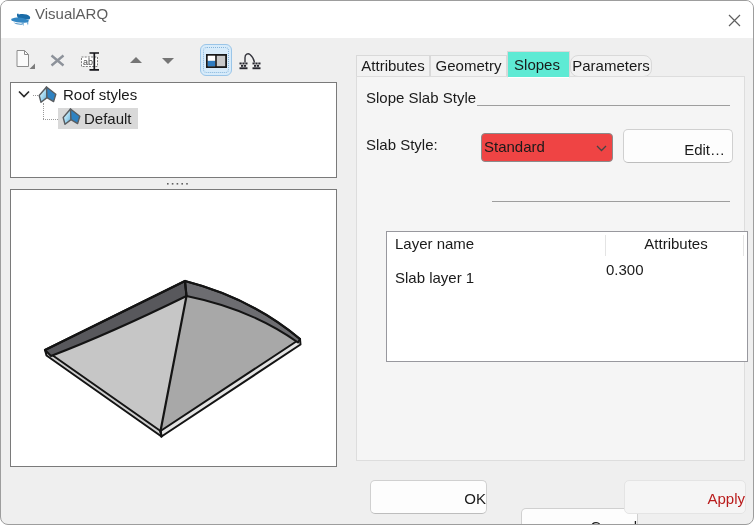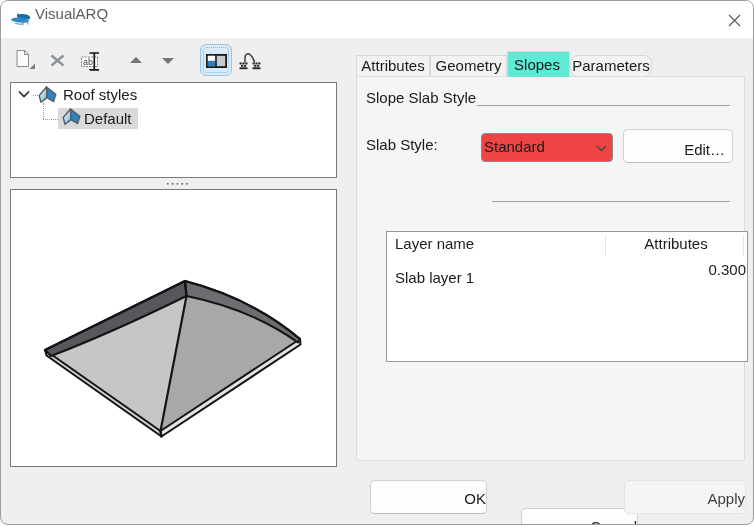--- a/index.html
+++ b/index.html
@@ -14,21 +14,21 @@
   .box { position:absolute; background:#ffffff; border:1px solid #7a7a7a; }
   .gline { position:absolute; height:1px; background:#9e9e9e; }
   .tab { position:absolute; top:54px; height:22px; background:#f2f2f2; border:1px solid #d9d9d9;
          font-size:15px; color:#1a1a1a; text-align:center; line-height:20px; }
   .tab.active { top:50px; height:27px; background:#5eead4; border-bottom:1px solid #ffffff; z-index:3; line-height:25px; padding-right:3px; }
   .panel { position:absolute; left:355px; top:75px; width:389px; height:385px;
            background:#f5f5f5; border:1px solid #ddd; }
   .btn { position:absolute; height:34px; background:#fdfdfd; border:1px solid #d0d0d0;
          border-bottom-color:#bdbdbd; border-radius:5px; font-size:15px; color:#1a1a1a;
          text-align:right; line-height:36px; }
-  .btn.disabled { background:#f5f5f5; border-color:#e4e4e4; color:#404040; }
+  .btn.disabled { background:#f5f5f5; border-color:#e4e4e4; color:#b91c1c; }
   .combo { position:absolute; left:480px; top:132px; width:132px; height:29px; background:#ef4444;
            border:1px solid #8b8b8b; border-radius:4px; }
   .tree-hl { position:absolute; left:57px; top:106.5px; width:80px; height:21px; background:#d9d9d9; }
 </style>
 </head>
 <body>
 <div id="stage">
   <div class="dialog">
 
     <div class="titlebar">
@@ -169,20 +169,20 @@
     <div class="btn" style="left:622px; top:128px; width:110px; line-height:39px; padding-right:7px;">Edit…</div>
 
     <div class="gline" style="left:491px; top:200px; width:238px;"></div>
 
     <div class="abs" style="left:365px; top:230px; width:362px; height:131px; background:#fff; border:1px solid #98989e;margin-left:20px;">
       <div class="abs" style="left:218px; top:3px; width:1px; height:21px; background:#e4e4e4;"></div>
       <div class="abs" style="left:356px; top:3px; width:1px; height:21px; background:#e4e4e4;"></div>
       <div class="txt" style="left:8px; top:3px;">Layer name</div>
       <div class="txt" style="left:219px; top:3px; width:140px; text-align:center;">Attributes</div>
       <div class="txt" style="left:8px; top:37px;">Slab layer 1</div>
-      <div class="txt" style="left:219px; top:28.5px; width:140px; text-align:right;">0.300</div>
+      <div class="txt" style="left:219px; top:28.5px; width:140px; text-align:left;">0.300</div>
     </div>
 
     <div class="btn" style="left:369px; top:479px; width:117px;">OK</div>
     <div class="btn" style="left:496px; top:507px; width:117px;margin-left:24px;">Cancel</div>
     <div class="btn disabled" style="left:623px; top:479px; width:122px;">Apply</div>
   </div>
 </div>
 
 </body></html>

